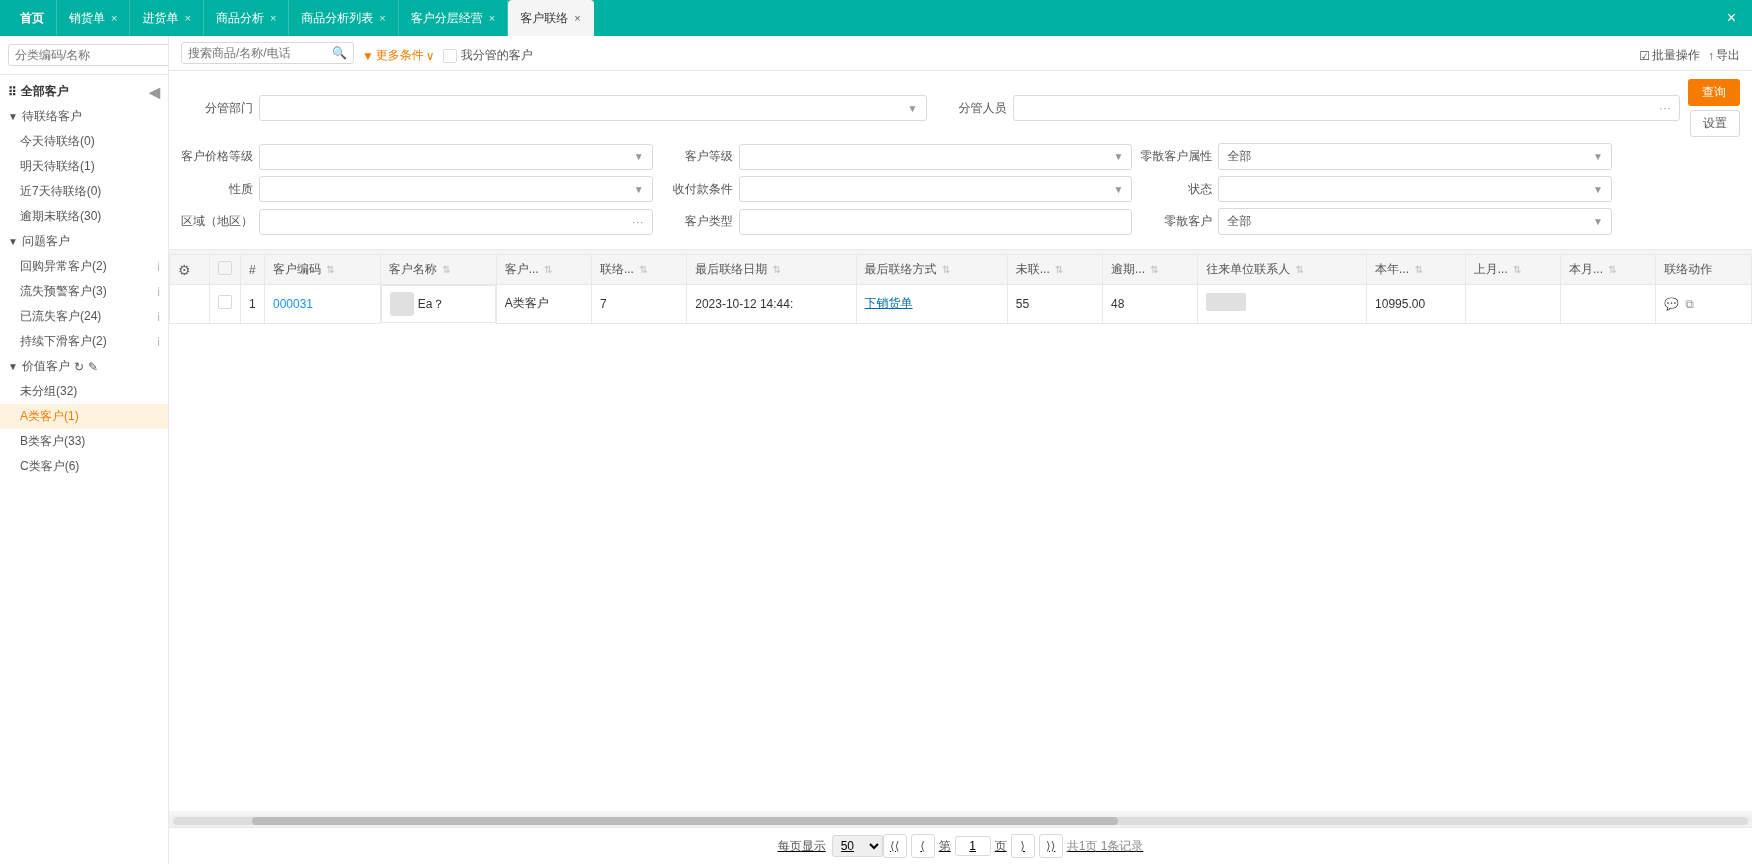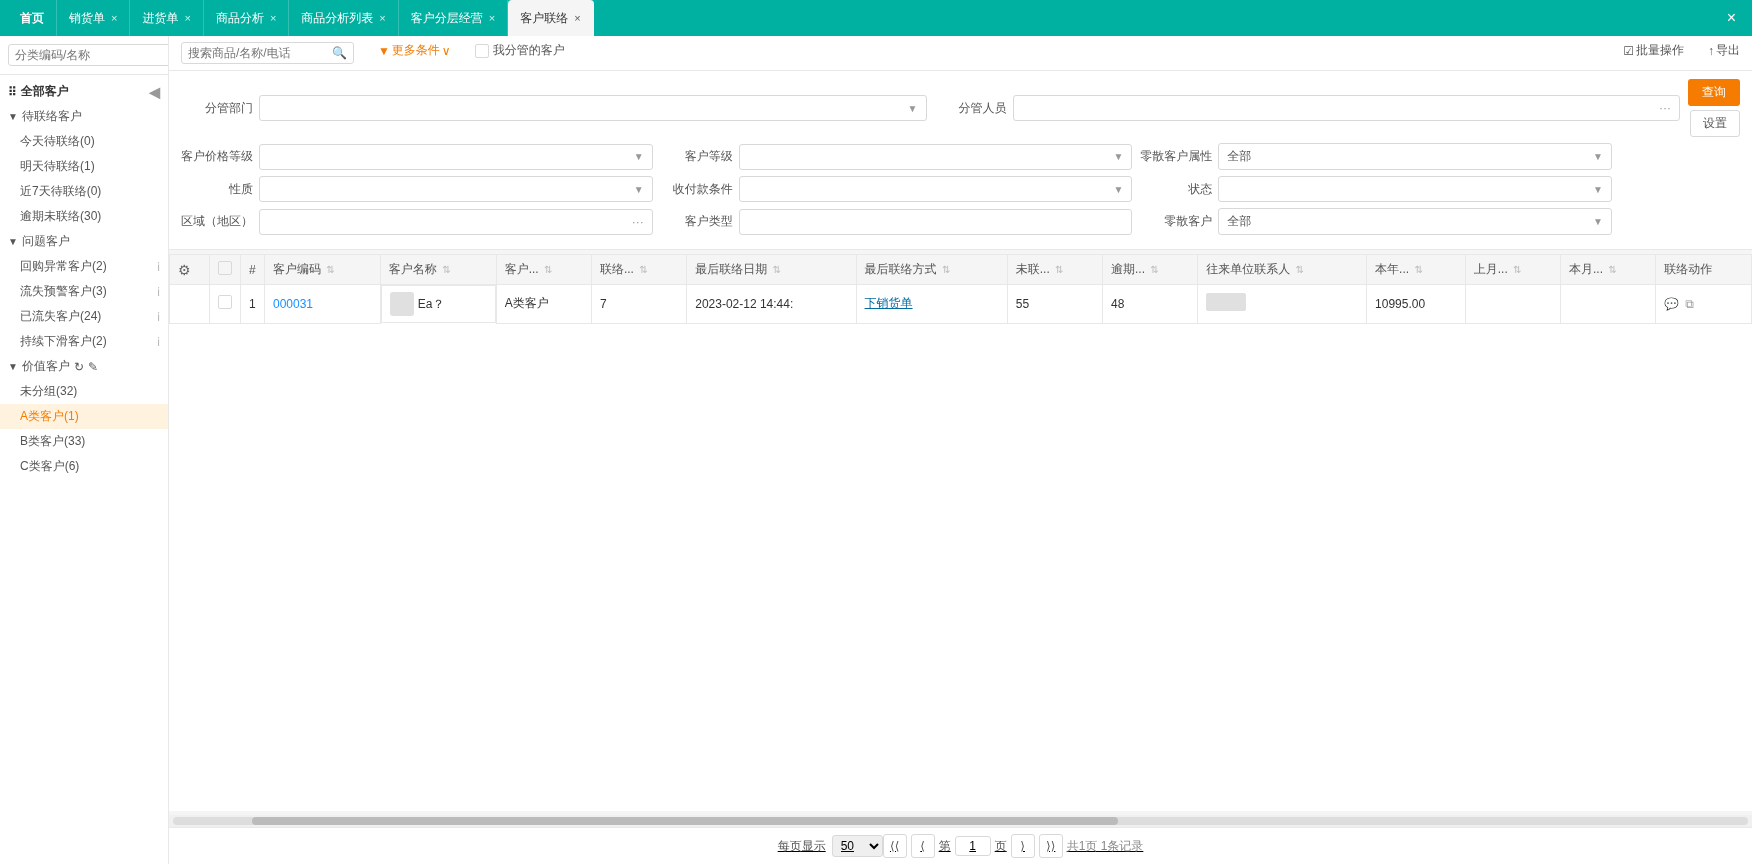--- a/index.html
+++ b/index.html
@@ -64,23 +64,23 @@
     .sidebar-item.active { background: #fff3e0; color: #f57c00; }
 
     
     .content-area {
       flex: 1; display: flex; flex-direction: column;
       background: #f5f5f5; overflow: hidden;
     }
 
     
     .filter-toolbar {
-      display: flex; align-items: flex-start;
+      display: flex; align-items: flex-end;
       padding: 6px 12px; background: white;
-      border-bottom: 1px solid #e8e8e8; gap: 24px;
+      border-bottom: 1px solid #e8e8e8; gap: 8px;
     }
     .filter-search {
       display: flex; align-items: center;
       border: 1px solid #d9d9d9; border-radius: 3px; padding: 3px 6px;
       background: white;
     }
     .filter-search input {
       border: none; outline: none; width: 140px; font-size: 12px; color: #999;
     }
     .filter-search .search-icon { color: #00b0a0; cursor: pointer; margin-left: 4px; }
@@ -485,21 +485,21 @@
     <td></td>
     <td><span class="checkbox-custom"></span></td>
     <td>1</td>
     <td style="color:#1890ff;cursor:pointer;">000031</td>
     <td style="display:flex;align-items:center;gap:4px;">
       <span style="width:24px;height:24px;background:#e0e0e0;border-radius:3px;display:inline-block;flex-shrink:0;"></span>
       <span>Ea？</span>
     </td>
     <td>A类客户</td>
     <td>7</td>
-    <td>2023-02-12 14:44:</td>
+    <td>2023-10-12 14:44:</td>
     <td><span class="link-text">下销货单</span></td>
     <td>55</td>
     <td>48</td>
     <td><span style="width:40px;height:18px;background:#e0e0e0;border-radius:2px;display:inline-block;"></span></td>
     <td>10995.00</td>
     <td></td>
     <td></td>
     <td>
       <div class="action-icons">
         <span>💬</span>

